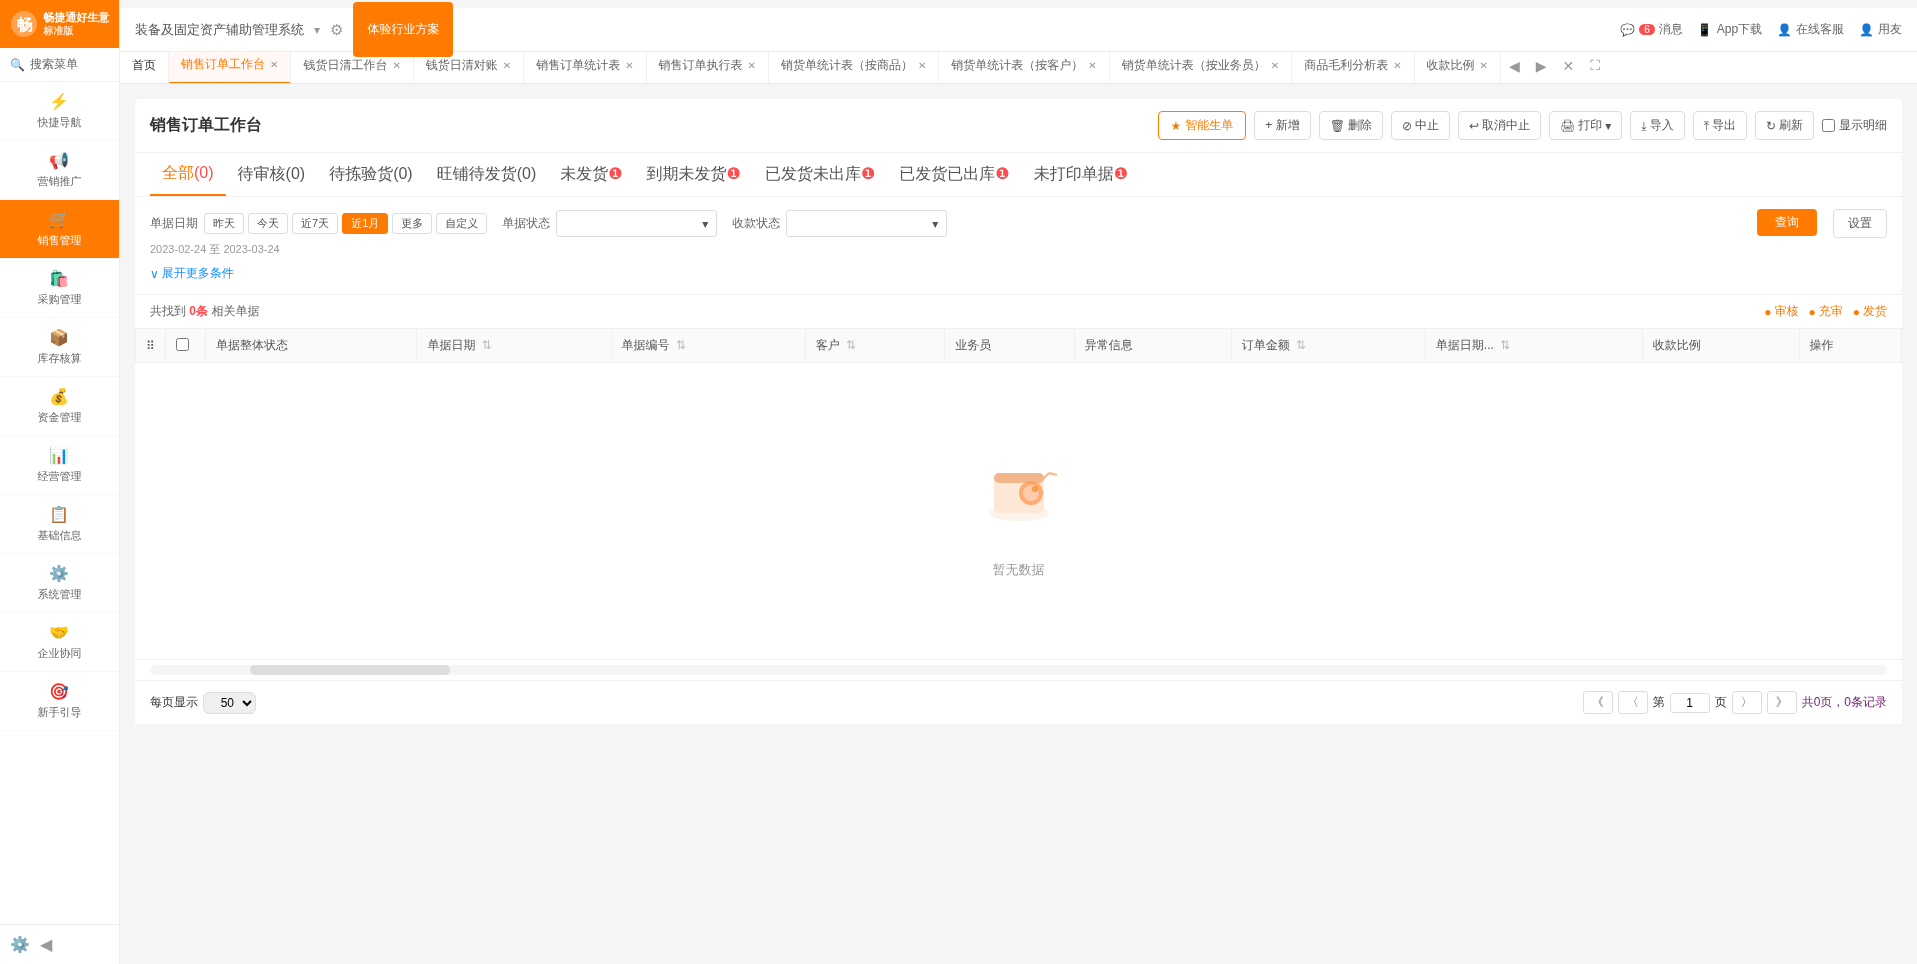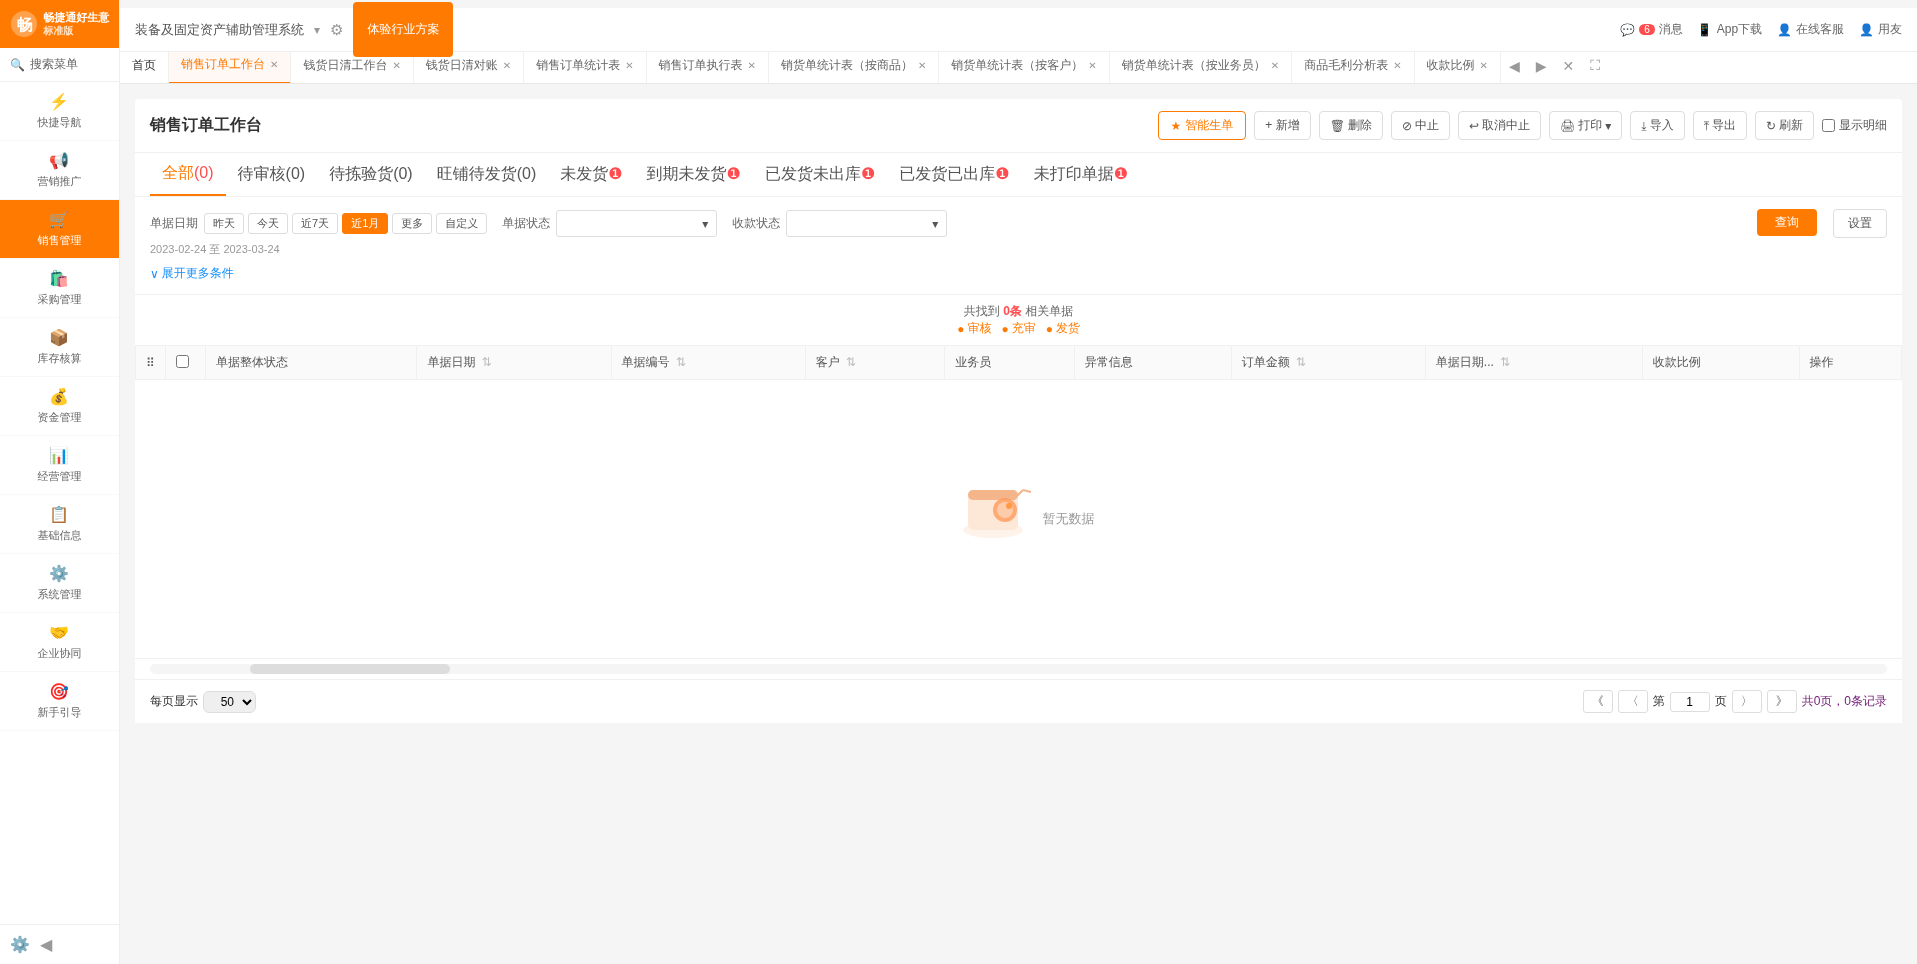--- a/index.html
+++ b/index.html
@@ -56,34 +56,34 @@
     .filter-date-btns { display: flex; gap: 4px; }
     .date-btn { padding: 2px 8px; border: 1px solid #ddd; border-radius: 3px; cursor: pointer; font-size: 11px; color: #555; background: #fff; }
     .date-btn.active { background: #ff7a00; color: #fff; border-color: #ff7a00; }
     .date-range { font-size: 11px; color: #999; margin-top: 3px; }
     .filter-select { border: 1px solid #ddd; border-radius: 3px; padding: 4px 8px; font-size: 12px; color: #555; background: #fff; cursor: pointer; min-width: 120px; display: flex; align-items: center; gap: 5px; }
     .expand-btn { display: flex; align-items: center; gap: 3px; color: #1890ff; cursor: pointer; font-size: 12px; margin: 8px 0 0 0; }
     .btn-query { background: #ff7a00; color: #fff; border: none; padding: 5px 18px; border-radius: 4px; cursor: pointer; font-size: 12px; }
     .btn-set { background: #fff; border: 1px solid #ddd; color: #555; padding: 5px 14px; border-radius: 4px; cursor: pointer; font-size: 12px; }
 
     
-    .table-meta { padding: 8px 15px; display: flex; align-items: center; justify-content: space-between; font-size: 12px; color: #666; flex-direction: column; }
+    .table-meta { padding: 8px 15px; display: flex; align-items: center; justify-content: space-between; font-size: 12px; color: #666; }
     .table-meta-actions { display: flex; gap: 10px; }
     .meta-btn { cursor: pointer; color: #555; display: flex; align-items: center; gap: 3px; }
     .meta-btn.orange { color: #ff7a00; }
 
     
     .data-table { width: 100%; border-collapse: collapse; font-size: 12px; }
     .data-table th { background: #fafafa; border: 1px solid #f0f0f0; padding: 8px 10px; text-align: left; color: #555; font-weight: 500; white-space: nowrap; }
     .data-table th .sort-icon { color: #bbb; margin-left: 3px; }
     .col-check { width: 40px; text-align: center; }
     .col-drag { width: 30px; text-align: center; }
 
     
-    .empty-state { display: flex; flex-direction: row; align-items: center; justify-content: center; padding: 80px 0; }
+    .empty-state { display: flex; flex-direction: column; align-items: center; justify-content: center; padding: 80px 0; }
 
     
     .pagination-bar { padding: 10px 15px; display: flex; align-items: center; justify-content: space-between; border-top: 1px solid #f0f0f0; background: #fff; }
     .page-size-select { display: flex; align-items: center; gap: 5px; }
     .page-size-select select { border: 1px solid #ddd; border-radius: 6px; padding: 2px 5px; font-size: 12px; text-align: right; }
     .page-nav { display: flex; align-items: center; gap: 5px; }
     .page-btn { padding: 2px 8px; border: 1px solid #ddd; border-radius: 3px; cursor: pointer; font-size: 12px; background: #fff; color: #555; }
     .page-input { width: 40px; border: 1px solid #ddd; border-radius: 3px; padding: 2px 5px; text-align: center; font-size: 12px; }
     .total-info { color: #701a75; font-size: 12px; }
 

